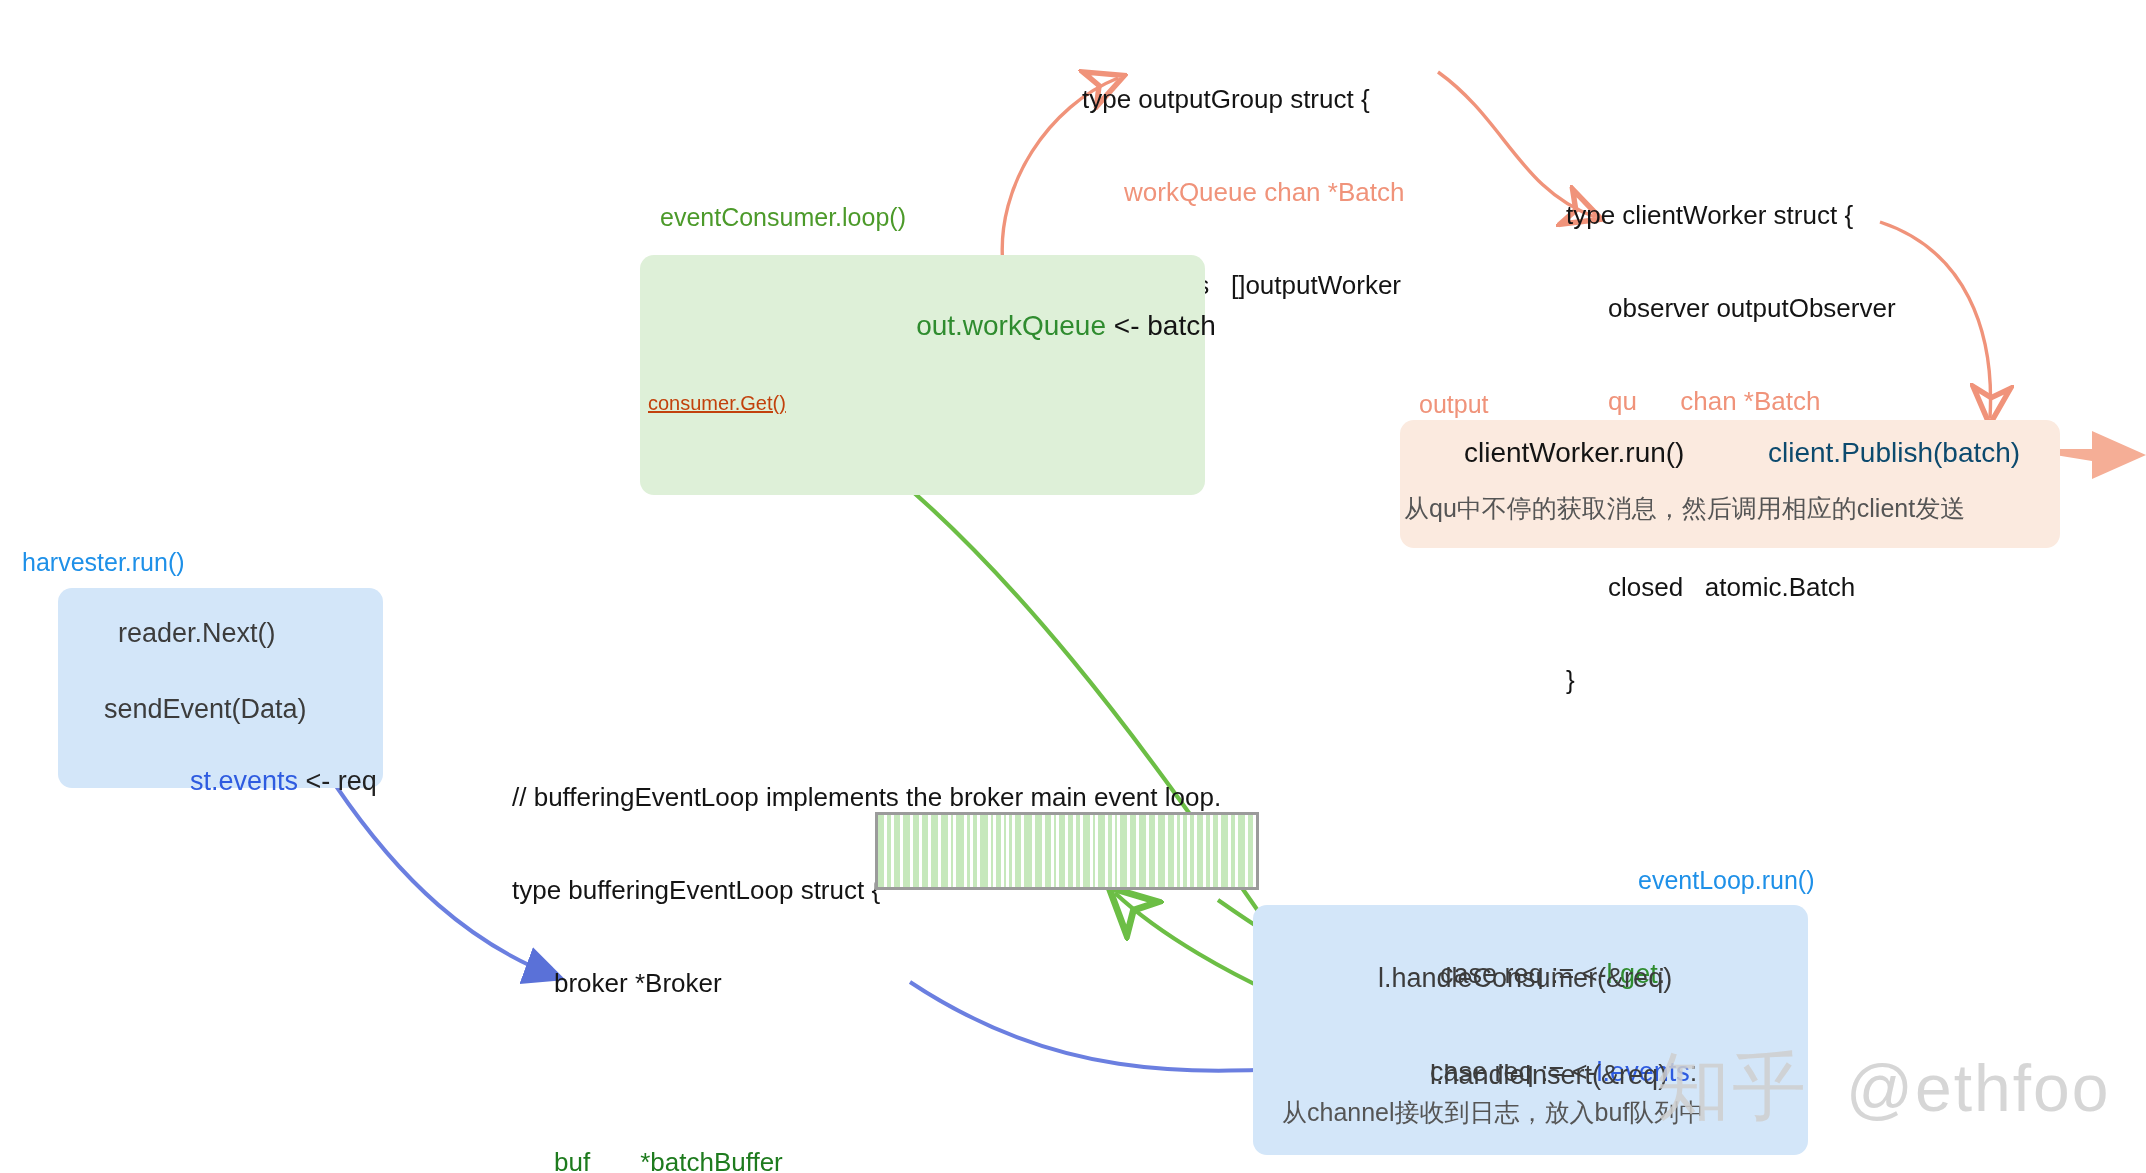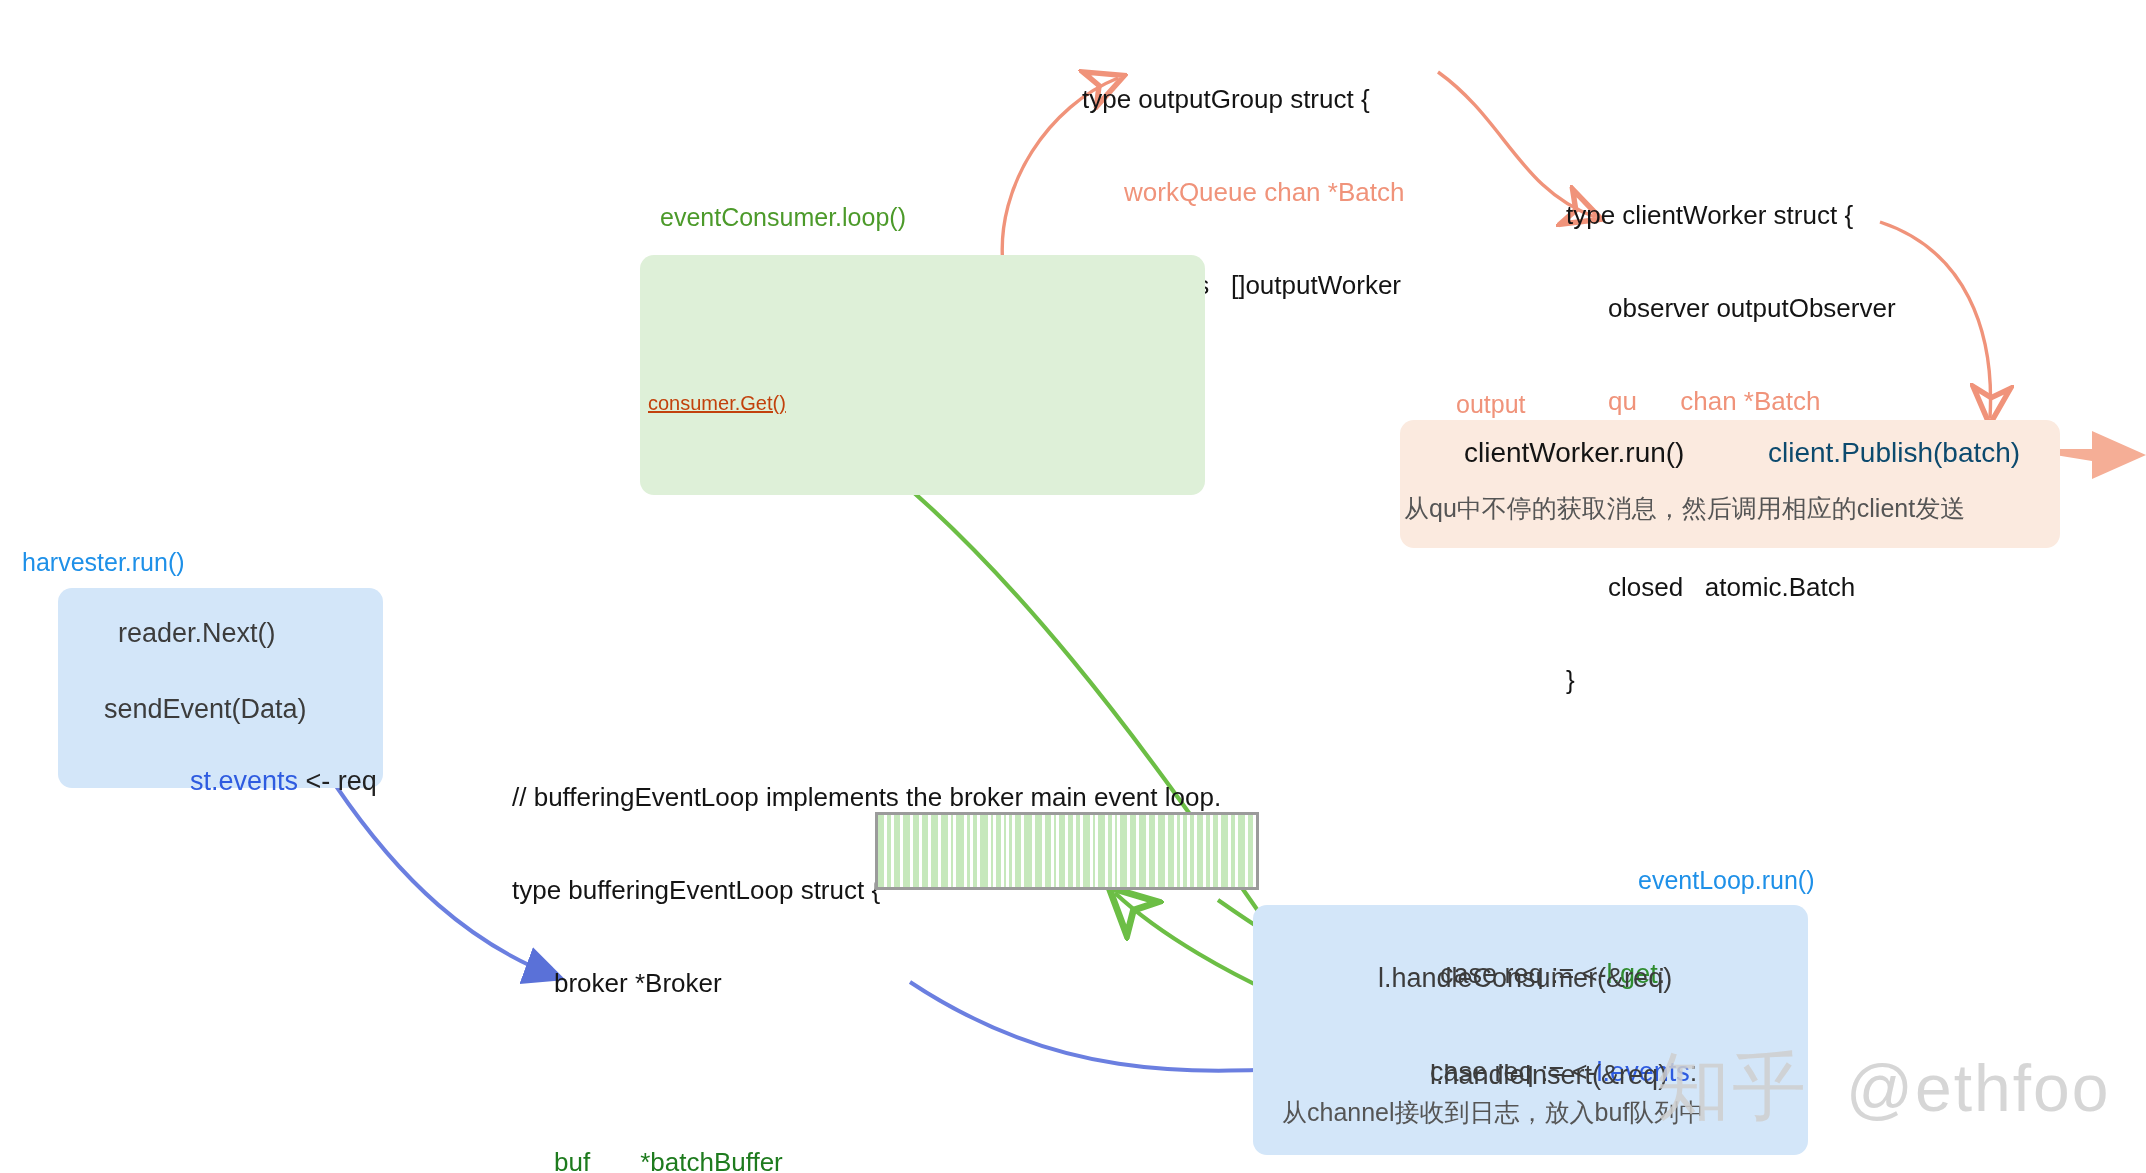--- a/index.html
+++ b/index.html
@@ -115,23 +115,26 @@
     <div>type clientWorker struct {</div>
     <div><span class="ind1"></span><span>observer outputObserver</span></div>
     <div class="sal"><span class="ind1"></span><span>qu      chan *Batch</span></div>
     <div><span class="ind1"></span><span>client   outputs.Client</span></div>
     <div><span class="ind1"></span><span>closed   atomic.Batch</span></div>
     <div>}</div>
   </div>
 
   <div class="tag tag-green" style="left:612px;top:203px;">eventConsumer.loop()</div>
   <div class="box box-green" style="left:640px;top:255px;width:565px;height:240px;"></div>
+  <div class="abs" style="left:885px;top:278px;font-size:28px;">
+    <span class="dkgrn">out.workQueue</span><span style="color:#141414;"> &lt;- batch</span>
+  </div>
   <div class="abs" style="left:648px;top:392px;font-size:20px;color:#c2410c;text-decoration:underline;">consumer.Get()</div>
 
-  <div class="tag tag-salmon" style="left:1456px;top:390px;">output</div>
+  <div class="tag tag-salmon" style="left:1419px;top:390px;">output</div>
   <div class="box box-peach" style="left:1400px;top:420px;width:660px;height:128px;"></div>
   <div class="abs" style="left:1464px;top:437px;font-size:28px;color:#141414;">clientWorker.run()</div>
   <div class="abs" style="left:1768px;top:437px;font-size:28px;color:#0c4a6e;">client.Publish(batch)</div>
   <div class="abs lbl-cn" style="left:1404px;top:492px;">从qu中不停的获取消息，然后调用相应的client发送</div>
 
   <div class="tag tag-blue" style="left:22px;top:548px;">harvester.run()</div>
   <div class="box box-blue" style="left:58px;top:588px;width:325px;height:200px;"></div>
   <div class="abs" style="left:118px;top:618px;font-size:27px;color:#3C3C3C;">reader.Next()</div>
   <div class="abs" style="left:104px;top:694px;font-size:27px;color:#3C3C3C;">sendEvent(Data)</div>
   <div class="abs" style="left:160px;top:735px;font-size:27px;text-align:center;">

